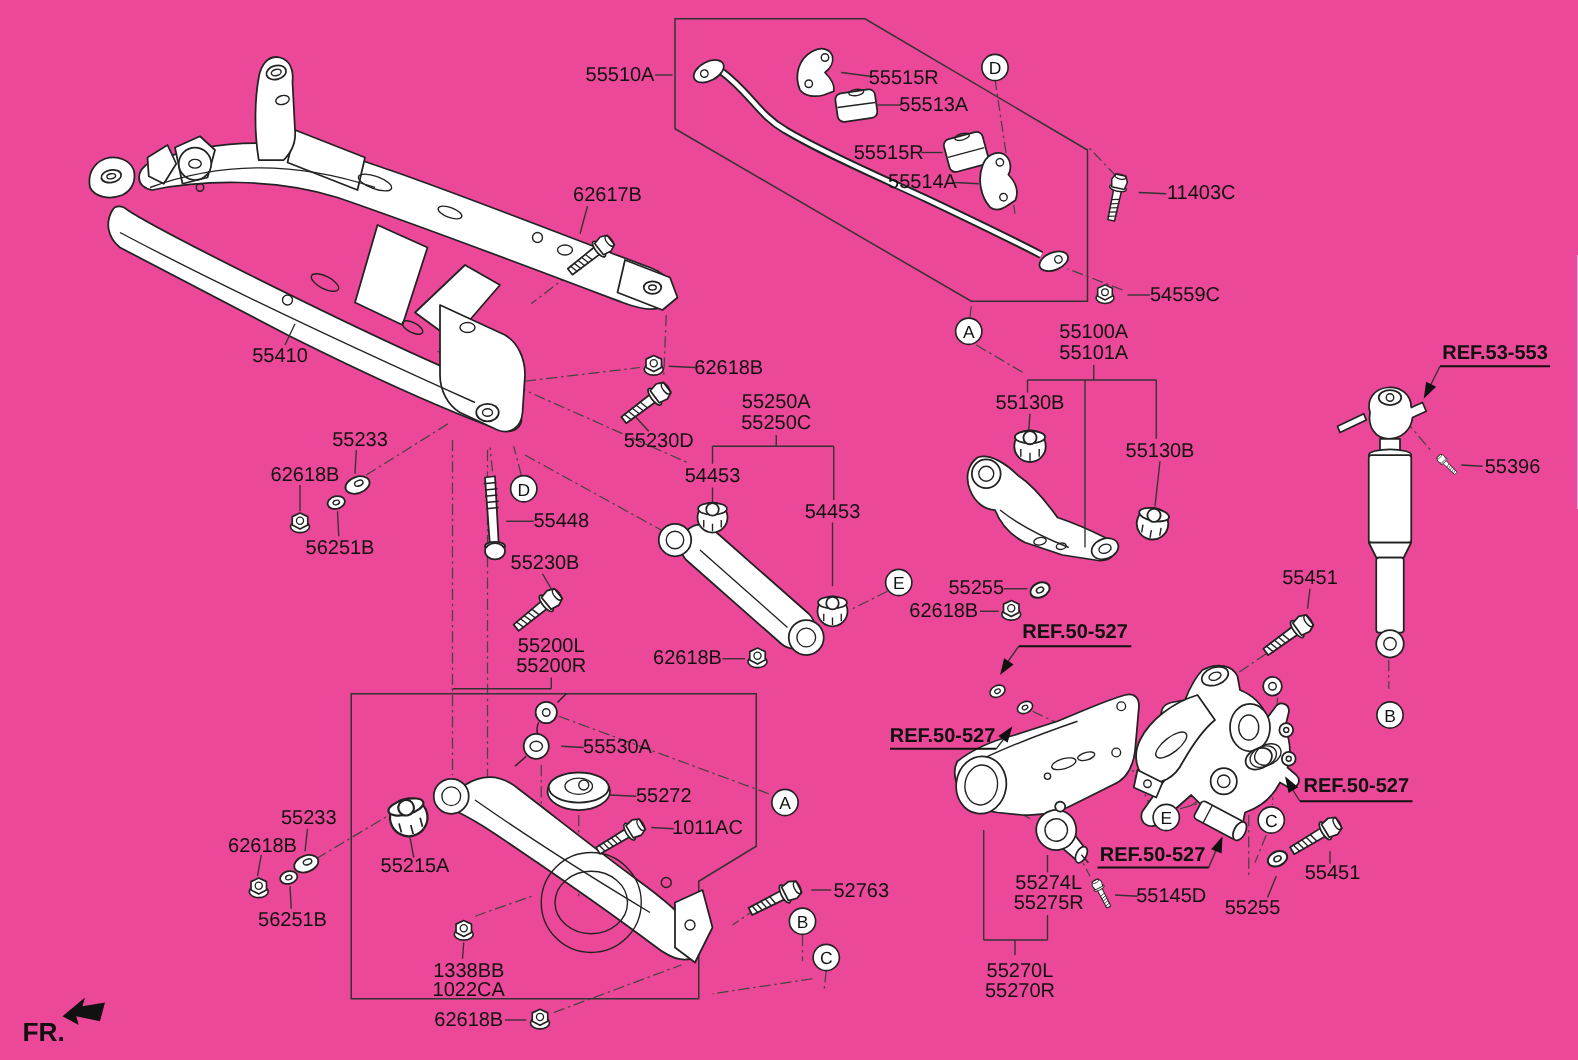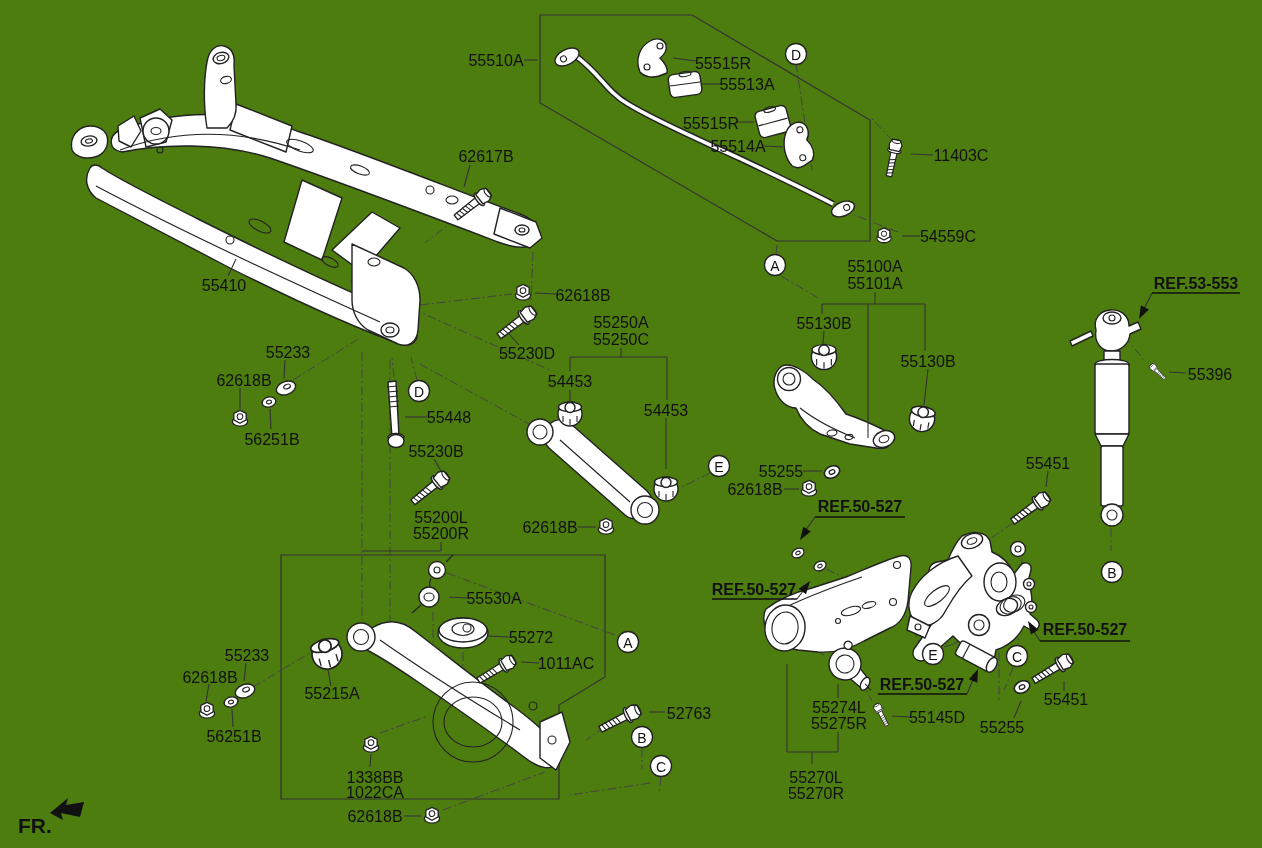--- a/index.html
+++ b/index.html
@@ -1,16 +1,16 @@
 <!DOCTYPE html>
 <html><head>
 <meta charset="utf-8">
 <style>
   html,body{margin:0;padding:0;background:#fff;}
-  .stage{position:relative;width:1262px;height:848px;background:#4d7c0f;overflow:hidden;
+  .stage{position:relative;width:1262px;height:848px;background:#ec4899;overflow:hidden;
          font-family:"Liberation Sans",sans-serif;}
   svg{display:block}
   text{font-family:"Liberation Sans",sans-serif;fill:#111;}
   .lbl{font-size:16px;}
   .ref{font-size:16px;font-weight:bold;}
   .co{font-size:14px;}
   .fr{font-size:21px;font-weight:bold;}
   .p{fill:#fff;stroke:#222;stroke-width:1.4;stroke-linejoin:round;}
   .s{fill:none;stroke:#222;stroke-width:1.1;}
   .ld{stroke:#333;stroke-width:1.1;}

